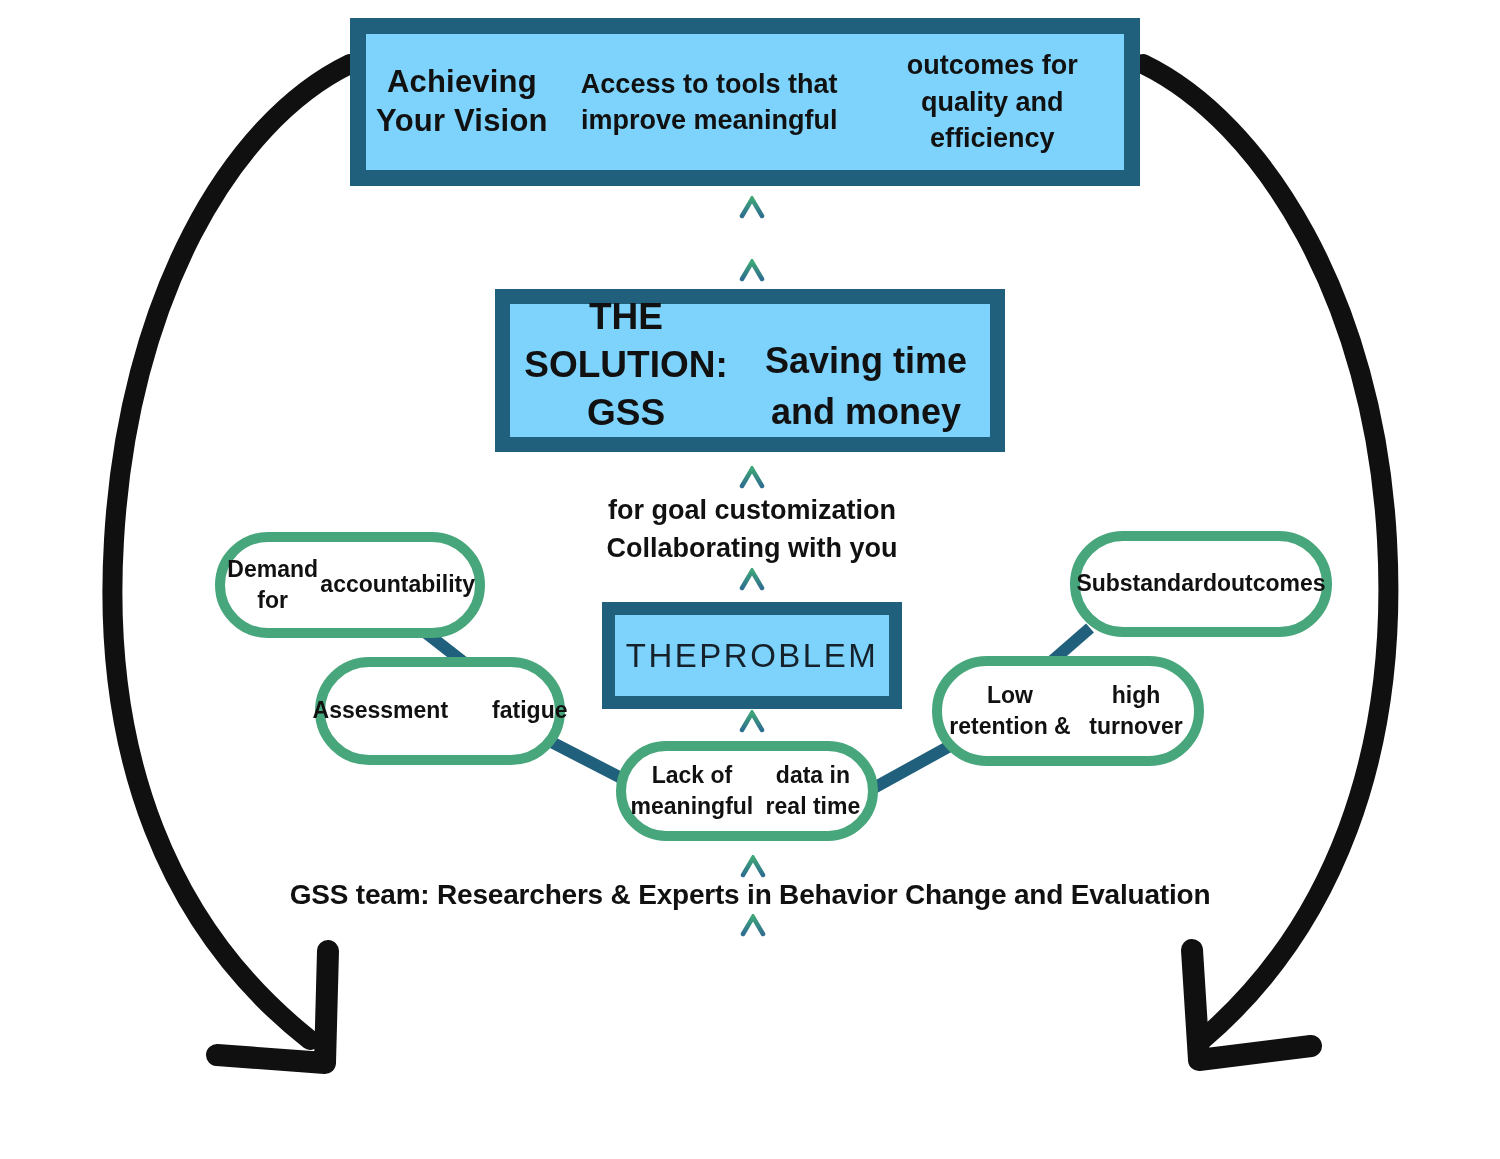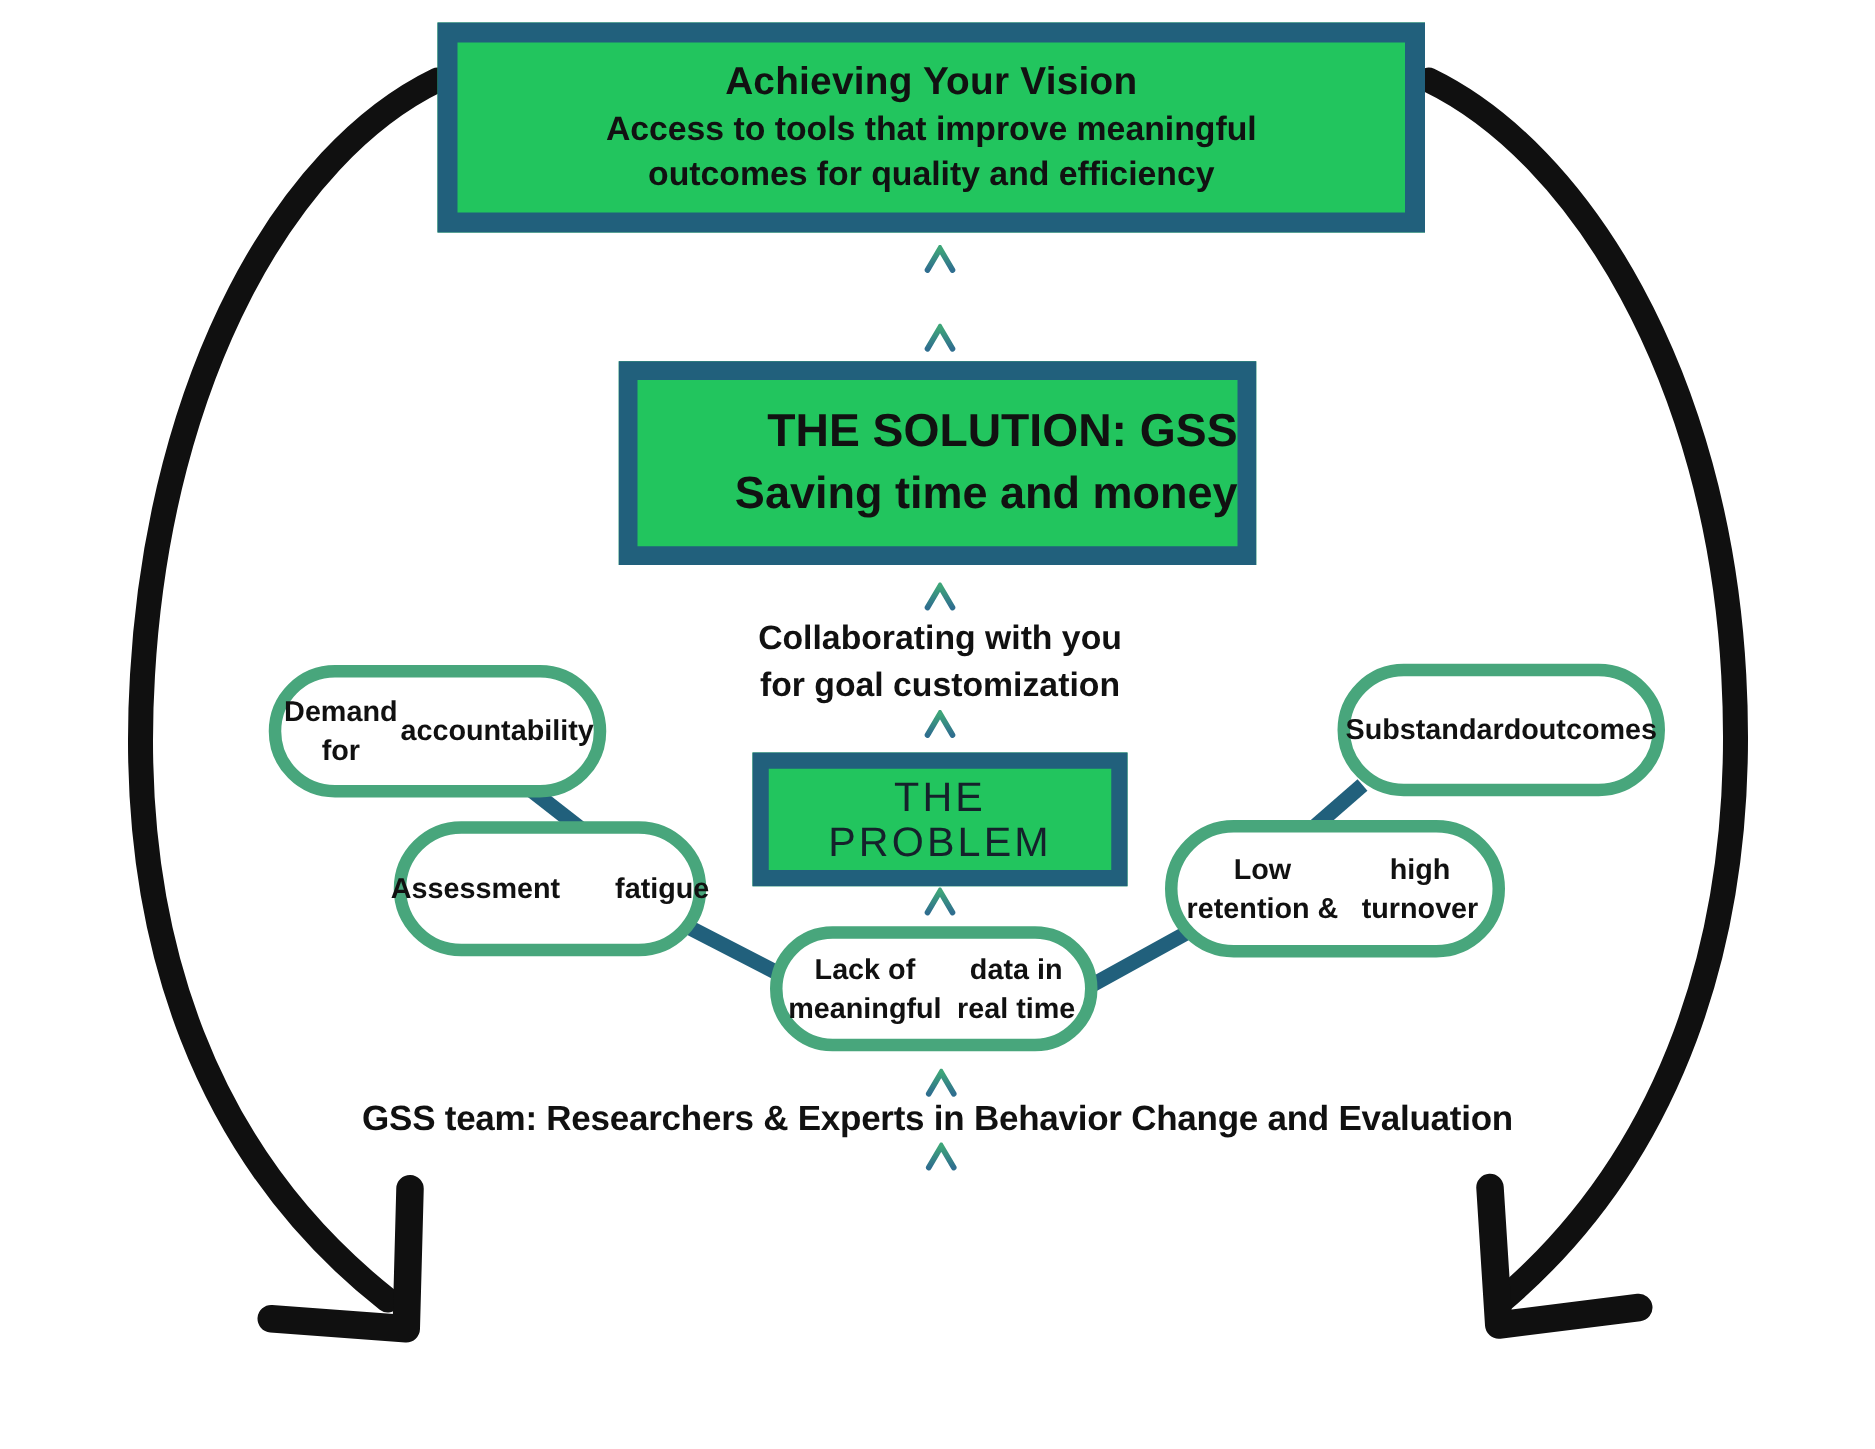--- a/index.html
+++ b/index.html
@@ -1,20 +1,20 @@
 <!DOCTYPE html>
 <html><head>
 <meta charset="utf-8">
 <style>
   html,body{margin:0;padding:0;background:#ffffff;}
   body{font-family:"Liberation Sans","DejaVu Sans",sans-serif;}
   .wrap{position:relative;width:1500px;height:1159px;background:#ffffff;overflow:hidden;}
   svg.bg{position:absolute;left:0;top:0;z-index:0;}
 
-  .box{position:absolute;background:#22c55e;display:flex;flex-direction:column;
+  .box{position:absolute;background:#7dd3fc;display:flex;flex-direction:row;
        justify-content:center;align-items:center;text-align:center;z-index:2;box-sizing:border-box;}
   .teal{border:16px solid #21607c;}
   .teal-mid{border:15px solid #21607c;}
   .teal-thin{border:13px solid #21607c;}
   .green{border:13px solid #48a67c;}
 
   #top-box{left:350px;top:18px;width:790px;height:168px;}
   #top-box .title{font-size:31px;font-weight:800;color:#111;line-height:1.25;letter-spacing:.2px;}
   #top-box .sub{font-size:27px;font-weight:800;color:#111;line-height:1.35;}
 
@@ -137,22 +137,22 @@
     <path d="M4 20 L14 3 L24 20" stroke="url(#cg7)" stroke-width="4.5" fill="none" stroke-linecap="round"></path>
   </svg>
 
 
   <div class="box teal-mid" id="solution-box">
     <div class="l1">THE SOLUTION: GSS</div>
     <div class="l2">Saving time and money</div>
   </div>
 
   <div class="label" id="collab-label">
+    <span style="display:block">for goal customization</span>
     <span style="display:block">Collaborating with you</span>
-    <span style="display:block">for goal customization</span>
   </div>
 
   <div class="box teal-thin" id="problem-box">
     <div class="pl">THE</div>
     <div class="pl">PROBLEM</div>
   </div>
 
   <div class="bubble" id="bubble-1">
     <span>Demand for</span>
     <span>accountability</span>

